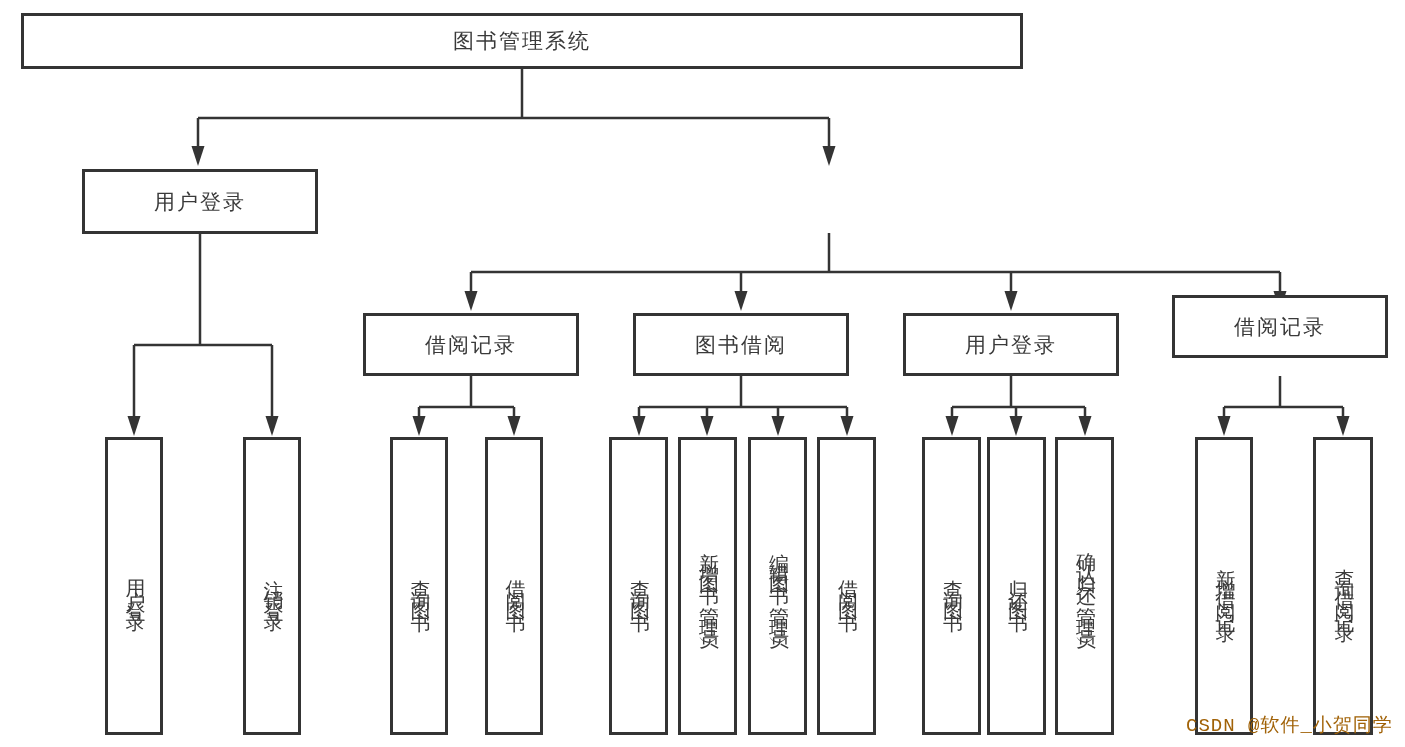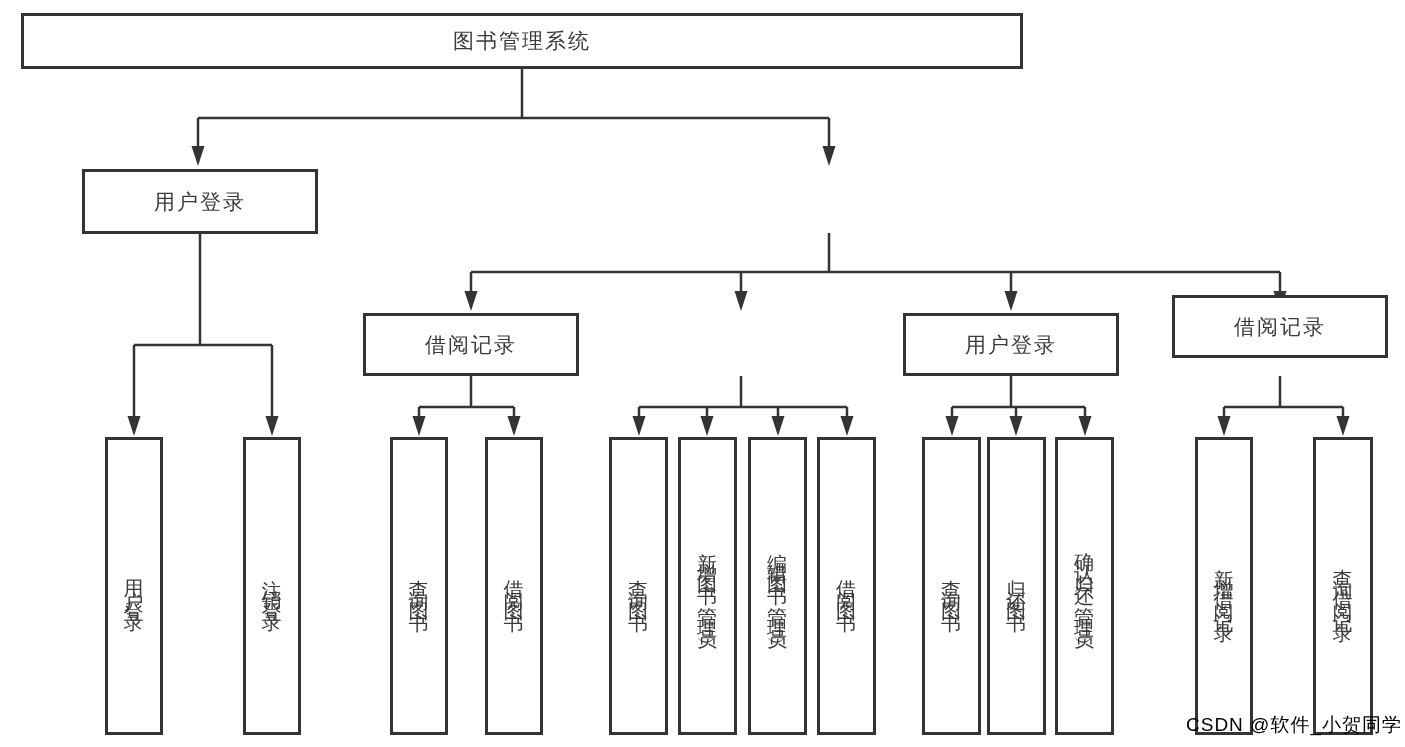--- a/index.html
+++ b/index.html
@@ -1,18 +1,18 @@
 <!DOCTYPE html>
 <html><head>
 <meta charset="utf-8">
 <style>
   html,body{margin:0;padding:0;background:#ffffff;}
   #canvas{
     position:relative;width:1405px;height:747px;background:#ffffff;overflow:hidden;
-    font-family:Liberation Sans, sans-serif;
+    font-family:Liberation Mono, monospace;
   }
   #connectors{position:absolute;left:0;top:0;width:1405px;height:747px;z-index:1;}
   .hnode{
     position:absolute;box-sizing:border-box;border:3px solid #343434;background:#ffffff;
     display:flex;align-items:center;justify-content:center;z-index:2;
     font-size:21px;color:#3a3a3a;letter-spacing:2px;font-weight:400;
   }
   .vnode{
     position:absolute;box-sizing:border-box;border:3px solid #343434;background:#ffffff;
     display:flex;align-items:center;justify-content:center;z-index:2;
@@ -38,21 +38,21 @@
   #n-borrow-add    {left:678px;width:59px;}
   #n-borrow-edit   {left:748px;width:59px;}
   #n-borrow-lend   {left:817px;width:59px;}
   #n-current-query {left:922px;width:59px;}
   #n-current-return{left:987px;width:59px;}
   #n-current-confirm{left:1055px;width:59px;}
   #n-records-add   {left:1195px;}
   #n-records-query {left:1313px;width:60px;}
   #watermark{
     position:absolute;left:1186px;top:712px;z-index:3;
-    font-size:19px;color:#000000;letter-spacing:1px;white-space:nowrap;
+    font-size:19px;color:#a16207;letter-spacing:1px;white-space:nowrap;
   }
 </style>
 </head>
 <body>
 
 <div id="canvas">
 
   <svg id="connectors" viewBox="0 0 1405 747" xmlns="http://www.w3.org/2000/svg">
     <path fill="none" stroke="#343434" stroke-width="2.5" d="
       M522 68 V118 M198 118 H829 M198 118 V150 M829 118 V150
@@ -88,20 +88,23 @@
   <div class="hnode" id="n-root">
     <span>图书管理系统</span>
   </div>
 
   <div class="hnode" id="n-login">
     <span>用户登录</span>
   </div>
 
   <div class="hnode" id="n-rec">
     <span>借阅记录</span>
+  </div>
+  <div class="hnode" id="n-borrow">
+    <span>图书借阅</span>
   </div>
   <div class="hnode" id="n-current">
     <span>用户登录</span>
   </div>
   <div class="hnode" id="n-records">
     <span>借阅记录</span>
   </div>
 
   <div class="vnode leaf" id="n-login-user">
     <span class="vtext">用户登录</span>

